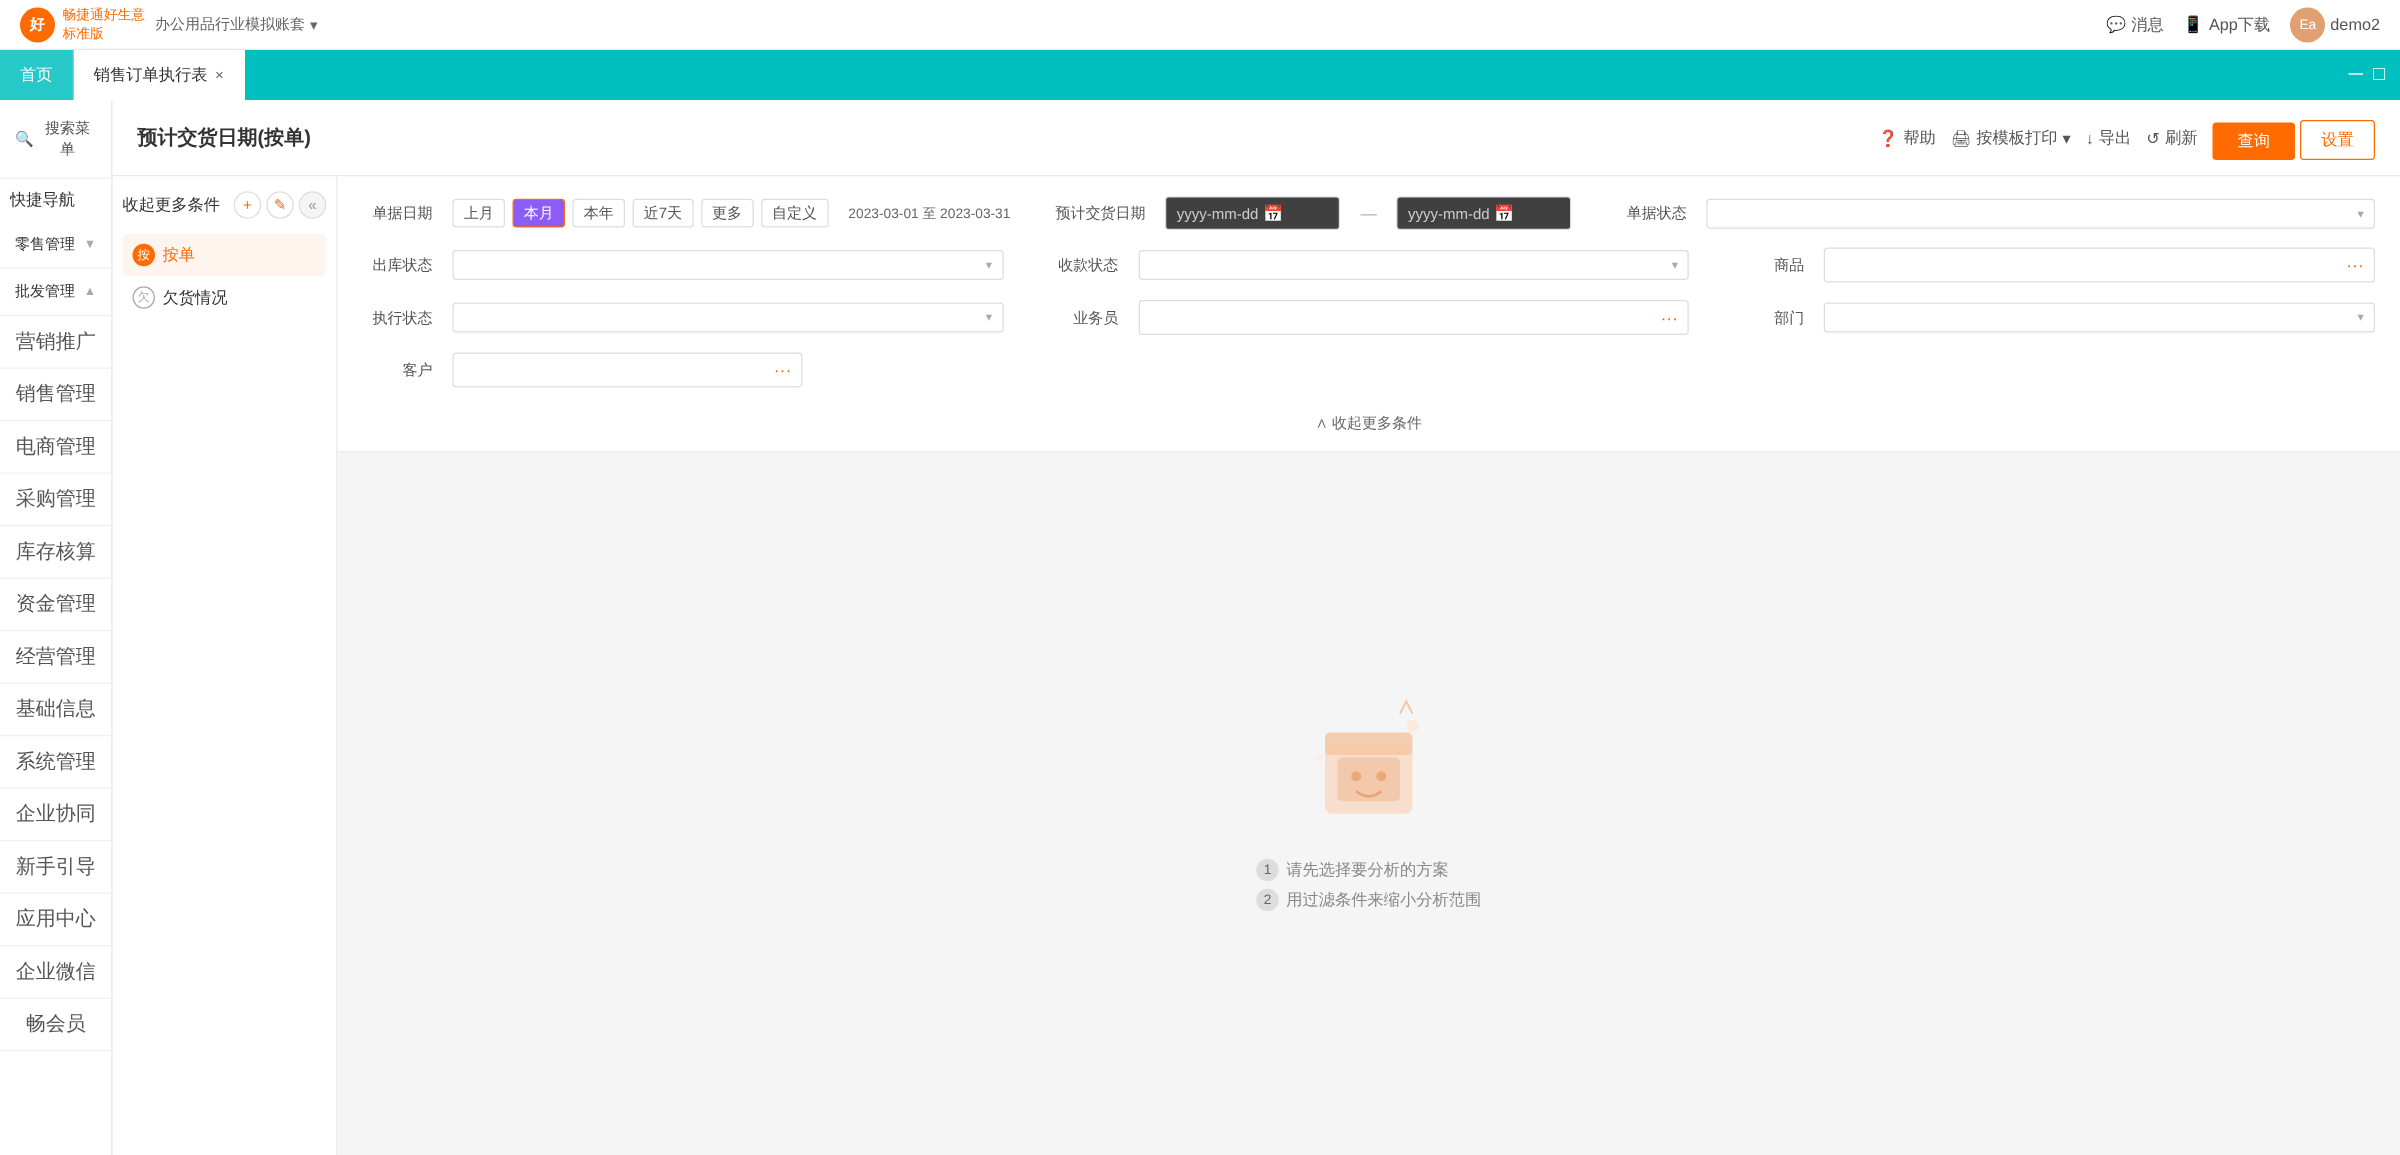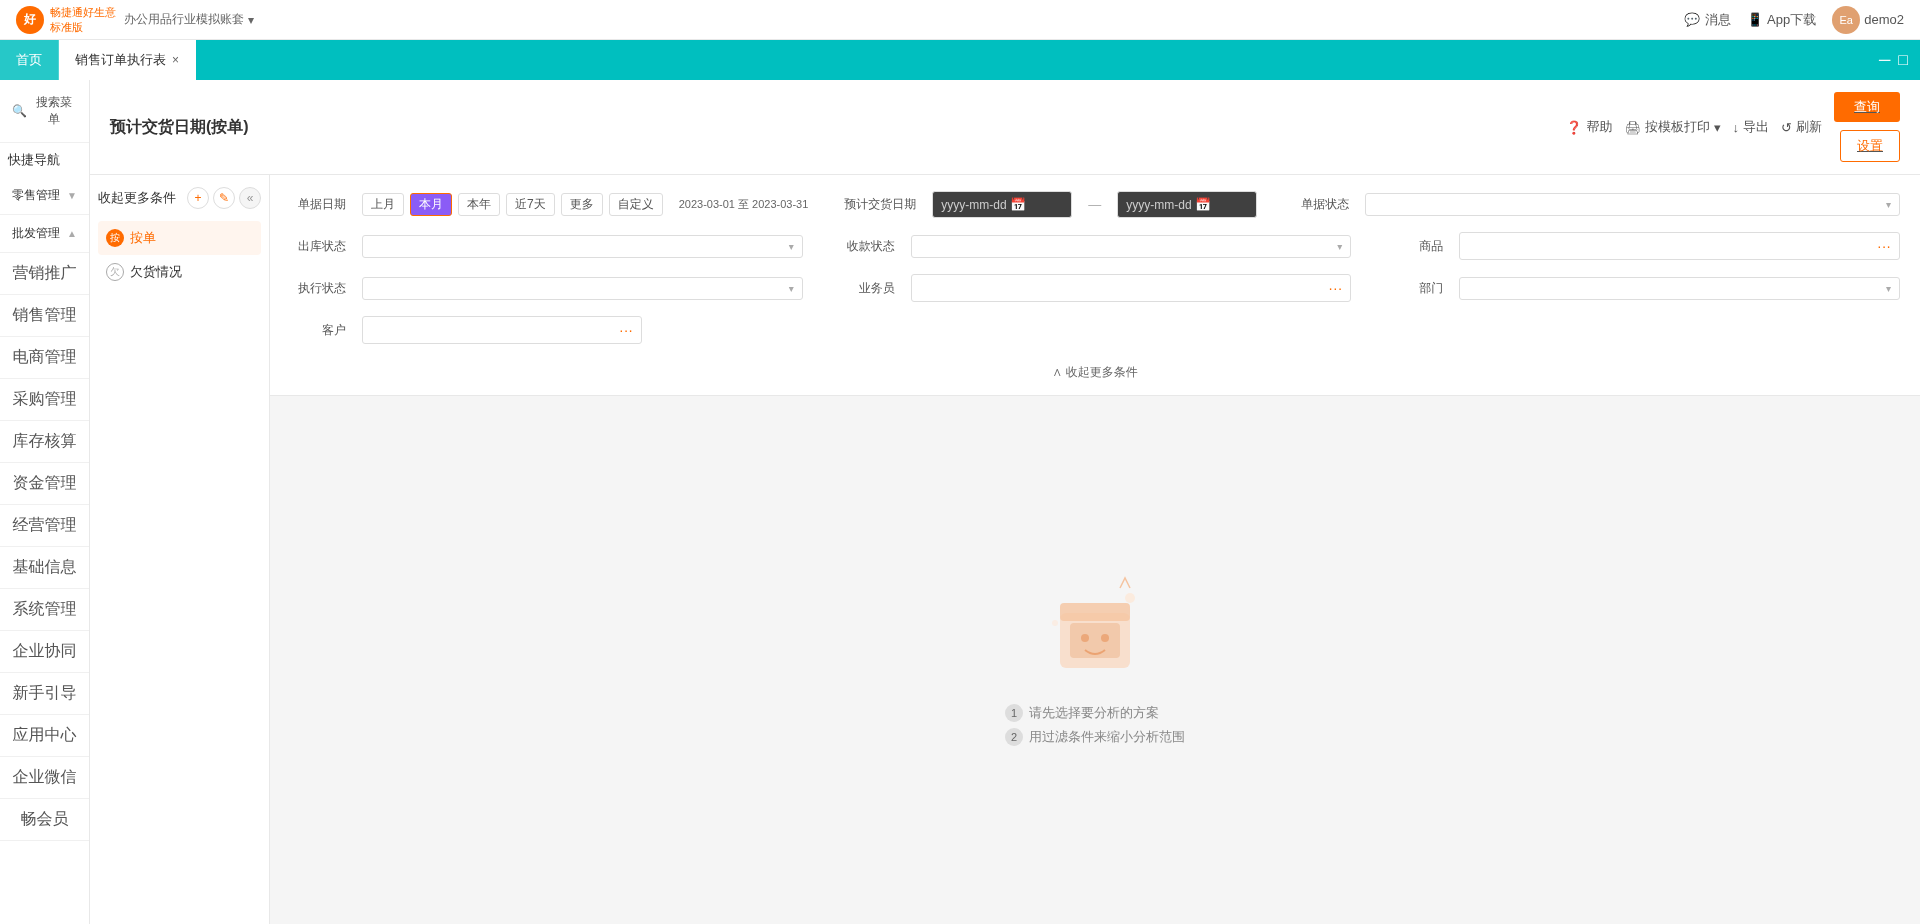--- a/index.html
+++ b/index.html
@@ -223,21 +223,21 @@
       display: flex;
       align-items: center;
       justify-content: center;
       flex-direction: column;
       gap: 16px;
     }
     .empty-hints { text-align: left; }
     .empty-hint { display: flex; align-items: flex-start; gap: 6px; color: #888; font-size: 13px; margin-bottom: 6px; }
     .hint-num { width: 18px; height: 18px; border-radius: 50%; background: #ddd; display: flex; align-items: center; justify-content: center; font-size: 11px; color: #666; flex-shrink: 0; }
 
-    .page-actions-right { display: flex; flex-direction: column; align-items: flex-end; gap: 4px; text-decoration: underline; }
+    .page-actions-right { display: flex; align-items: flex-end; gap: 4px; }
   </style>
 </head>
 <body>
 
 <div class="top-bar">
   <div class="top-bar-left">
     <div class="logo-area">
       <div class="logo-icon">好</div>
       <div class="logo-text">
         <div>畅捷通好生意</div>

